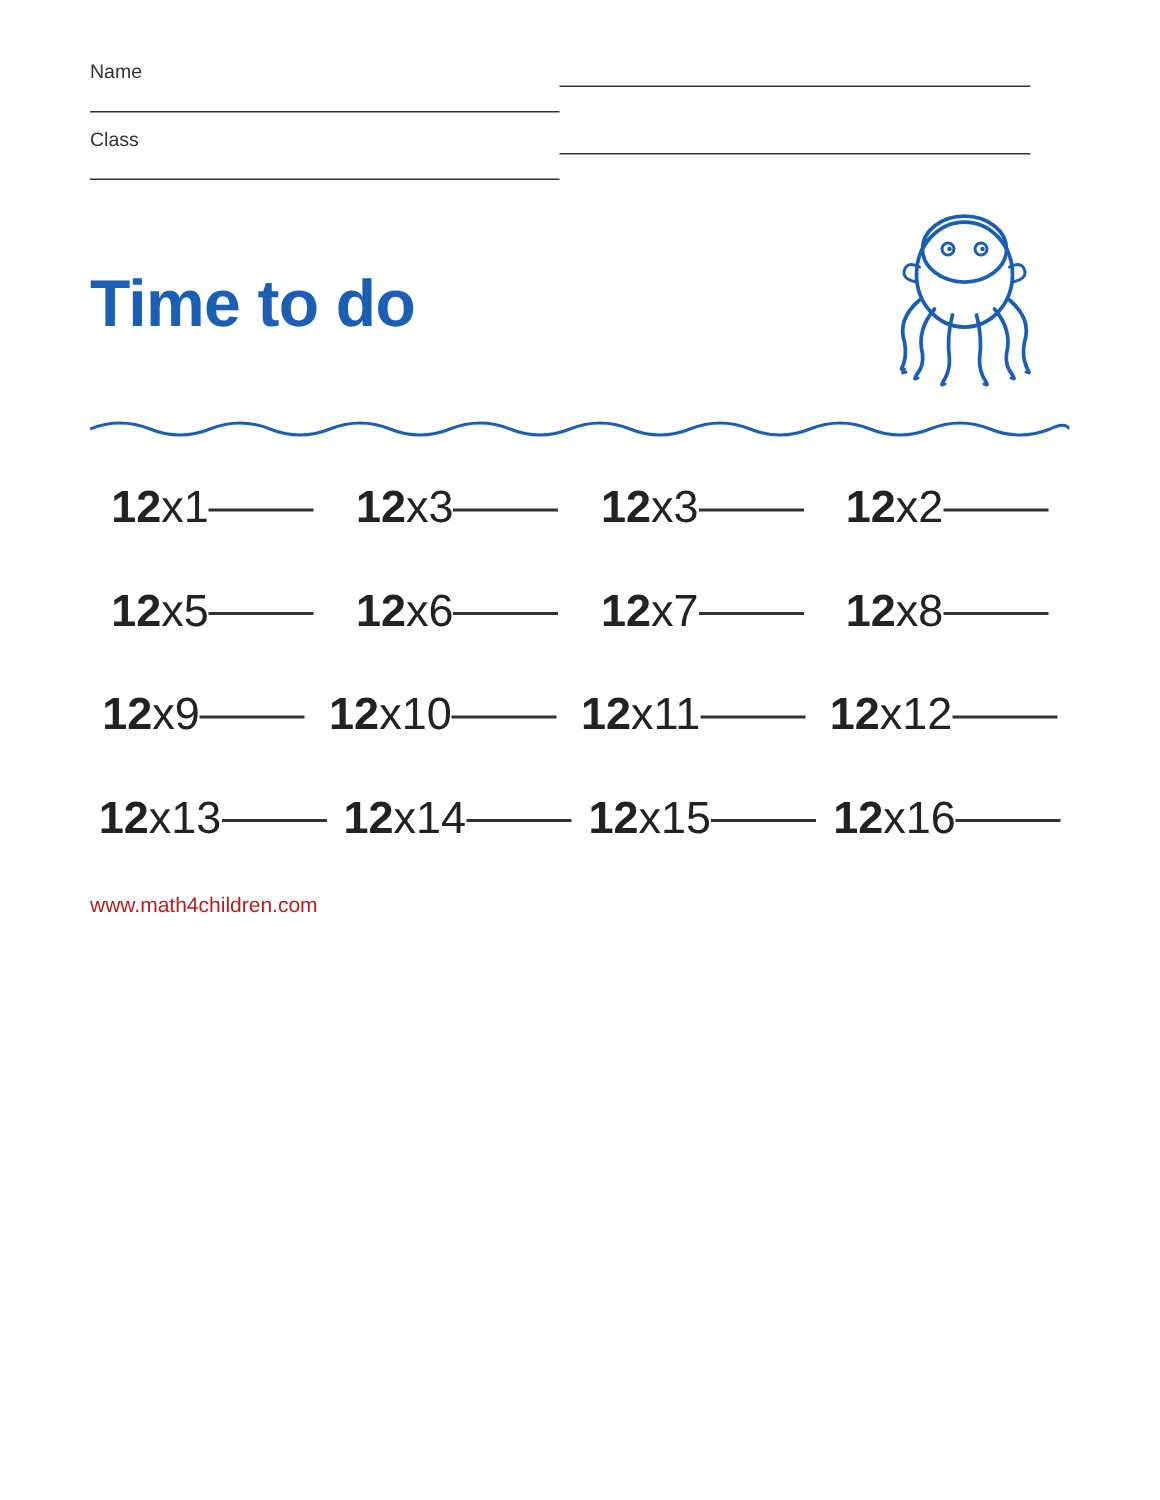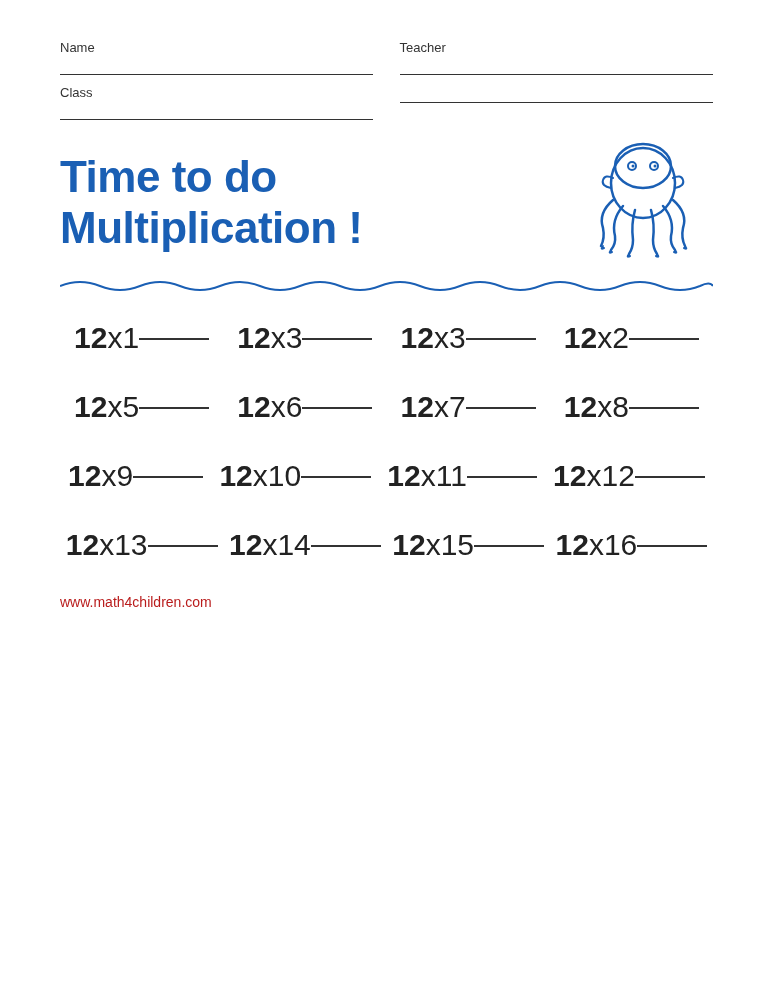--- a/index.html
+++ b/index.html
@@ -11,21 +11,21 @@
       color: #222;
     }
     .page {
       width: 773px;
       min-height: 1000px;
       padding: 40px 60px 20px 60px;
       position: relative;
     }
     .form-row {
       display: flex;
-      justify-content: space-between;
+      justify-content: flex-start;
       margin-bottom: 10px;
     }
     .form-field {
       display: flex;
       flex-direction: column;
       width: 48%;
     }
     .form-field label {
       font-size: 13px;
       color: #333;
@@ -103,41 +103,39 @@
 
 <div class="page">
 
   
   <div class="form-row">
     <div class="form-field">
       <label>Name</label>
       <div class="line"></div>
     </div>
     <div class="form-field">
-      <label>Teacher</label>
       <div class="line"></div>
     </div>
   </div>
 
   <div class="form-row">
     <div class="form-field">
       <label>Class</label>
       <div class="line"></div>
     </div>
     <div class="form-field">
       <div class="line"></div>
     </div>
   </div>
 
   
   <div class="header-section">
     <div class="title-block">
       <div class="title-text">
         <span>Time to do</span><br>
-        <span>Multiplication !</span>
       </div>
     </div>
 
     <svg class="octopus-svg" viewBox="0 0 140 140" xmlns="http://www.w3.org/2000/svg">
 
       <ellipse cx="70" cy="55" rx="32" ry="35" fill="none" stroke="#1a5fb4" stroke-width="2.5"></ellipse>
 
       <ellipse cx="70" cy="38" rx="28" ry="22" fill="none" stroke="#1a5fb4" stroke-width="2.5"></ellipse>
 
       <circle cx="59" cy="38" r="4" fill="none" stroke="#1a5fb4" stroke-width="2"></circle>

